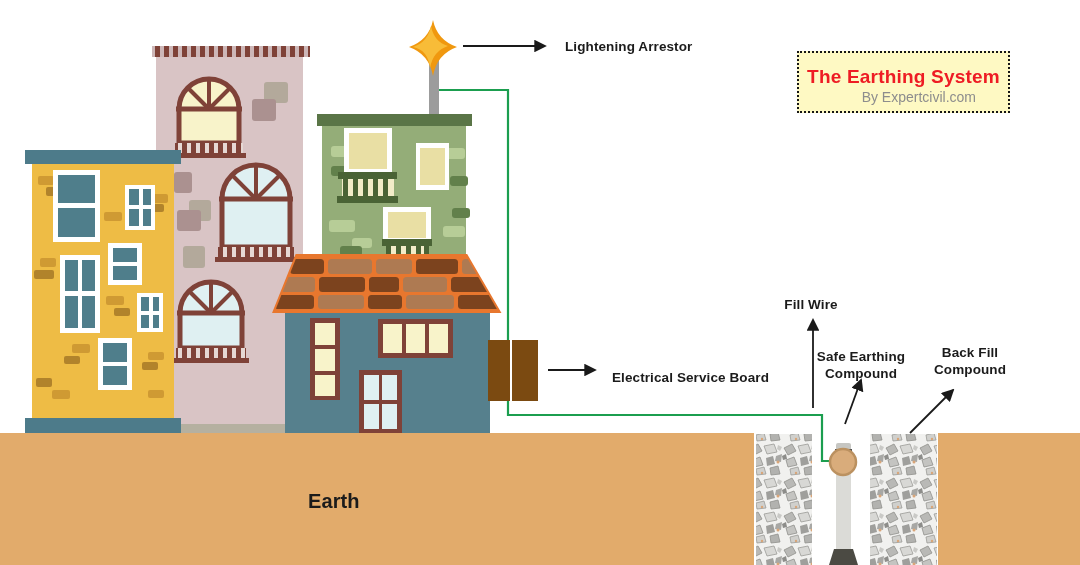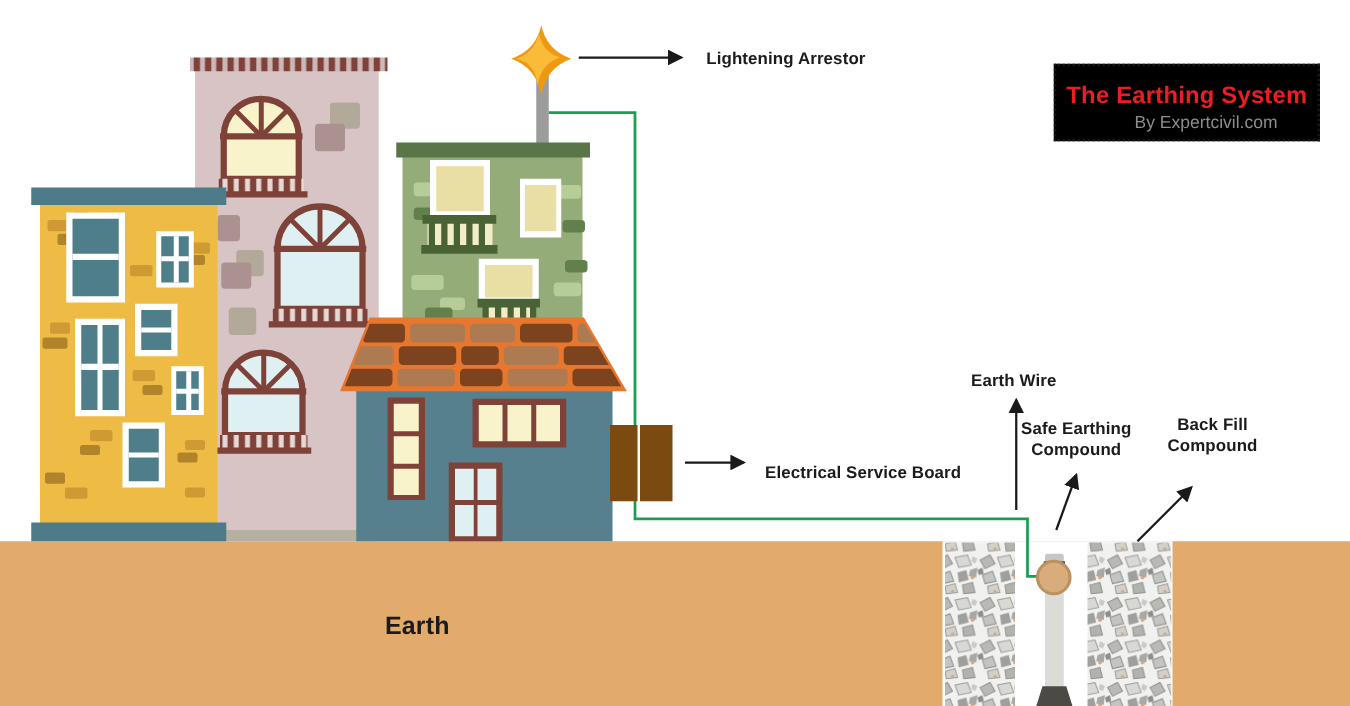--- a/index.html
+++ b/index.html
@@ -3,22 +3,22 @@
 <meta charset="utf-8">
 <style>
   html,body{margin:0;padding:0;background:#fff;}
   #stage{position:relative;width:1080px;height:565px;background:#ffffff;overflow:hidden;
          font-family:"Liberation Sans",sans-serif;padding-left:24px;}
   #scene{position:absolute;left:0;top:0;}
   .lbl{position:absolute;font-weight:700;font-size:13.5px;color:#1b1b1b;white-space:nowrap;
        letter-spacing:.1px;}
   .lbl.center{transform:translateX(-50%);text-align:center;line-height:17px;}
   #earth-label{font-size:20px;}
-  #title-box{position:absolute;left:843px;top:51px;width:213px;height:62px;
-             border:2.5px dotted #161616;background:#000000;box-sizing:border-box;}
+  #title-box{position:absolute;left:797px;top:51px;width:213px;height:62px;
+             border:2.5px dotted #161616;background:#fef9c3;box-sizing:border-box;}
   #title-box .ttl{margin-top:13px;text-align:center;font-weight:700;font-size:19px;
                   color:#ee1c24;letter-spacing:.2px;}
   #title-box .sub{margin-top:1px;text-align:right;padding-right:32px;font-size:14px;
                   color:#8d8d8d;font-weight:400;}
 </style>
 </head>
 <body>
 
 <div id="stage">
 
@@ -282,28 +282,28 @@
     <line x1="813" y1="408" x2="813" y2="320" marker-end="url(#arrow)"></line>
     <line x1="845" y1="424" x2="861" y2="380" marker-end="url(#arrow)"></line>
     <line x1="910" y1="433" x2="953" y2="390" marker-end="url(#arrow)"></line>
   </g>
 </svg>
 
 <div class="lbl" style="left:565px;top:39px;">Lightening Arrestor</div>
 
 <div class="lbl" style="left:612px;top:370px;">Electrical Service Board</div>
 
-<div class="lbl center" style="left:811px;top:296px;">Earth Wire</div>
-
-<div class="lbl center" style="left:861px;top:334px;">
+<div class="lbl center" style="left:811px;top:296px;">Fill Wire</div>
+
+<div class="lbl center" style="left:861px;top:348px;">
   <div>Safe Earthing</div>
   <div>Compound</div>
 </div>
 
-<div class="lbl center" style="left:970px;top:331px;">
+<div class="lbl center" style="left:970px;top:344px;">
   <div>Back Fill</div>
   <div>Compound</div>
 </div>
 
 <div class="lbl" id="earth-label" style="left:308px;top:490px;">Earth</div>
 
 <div id="title-box">
   <div class="ttl">The Earthing System</div>
   <div class="sub">By Expertcivil.com</div>
 </div>

